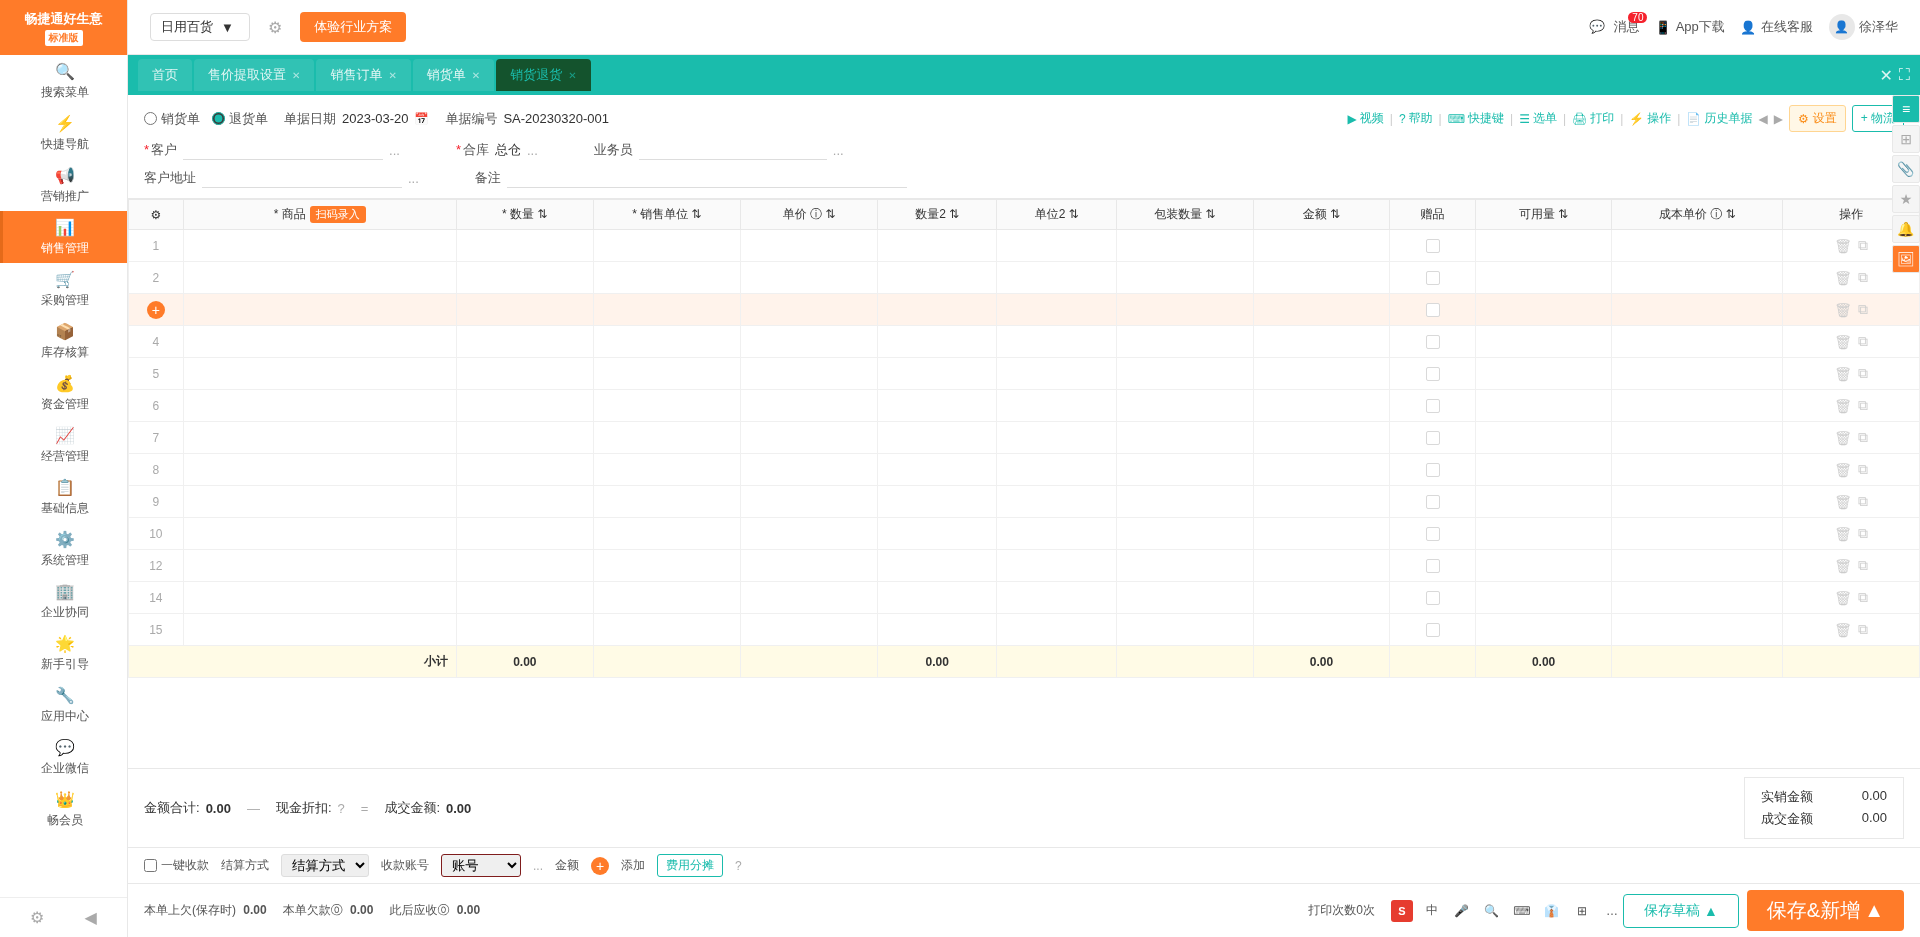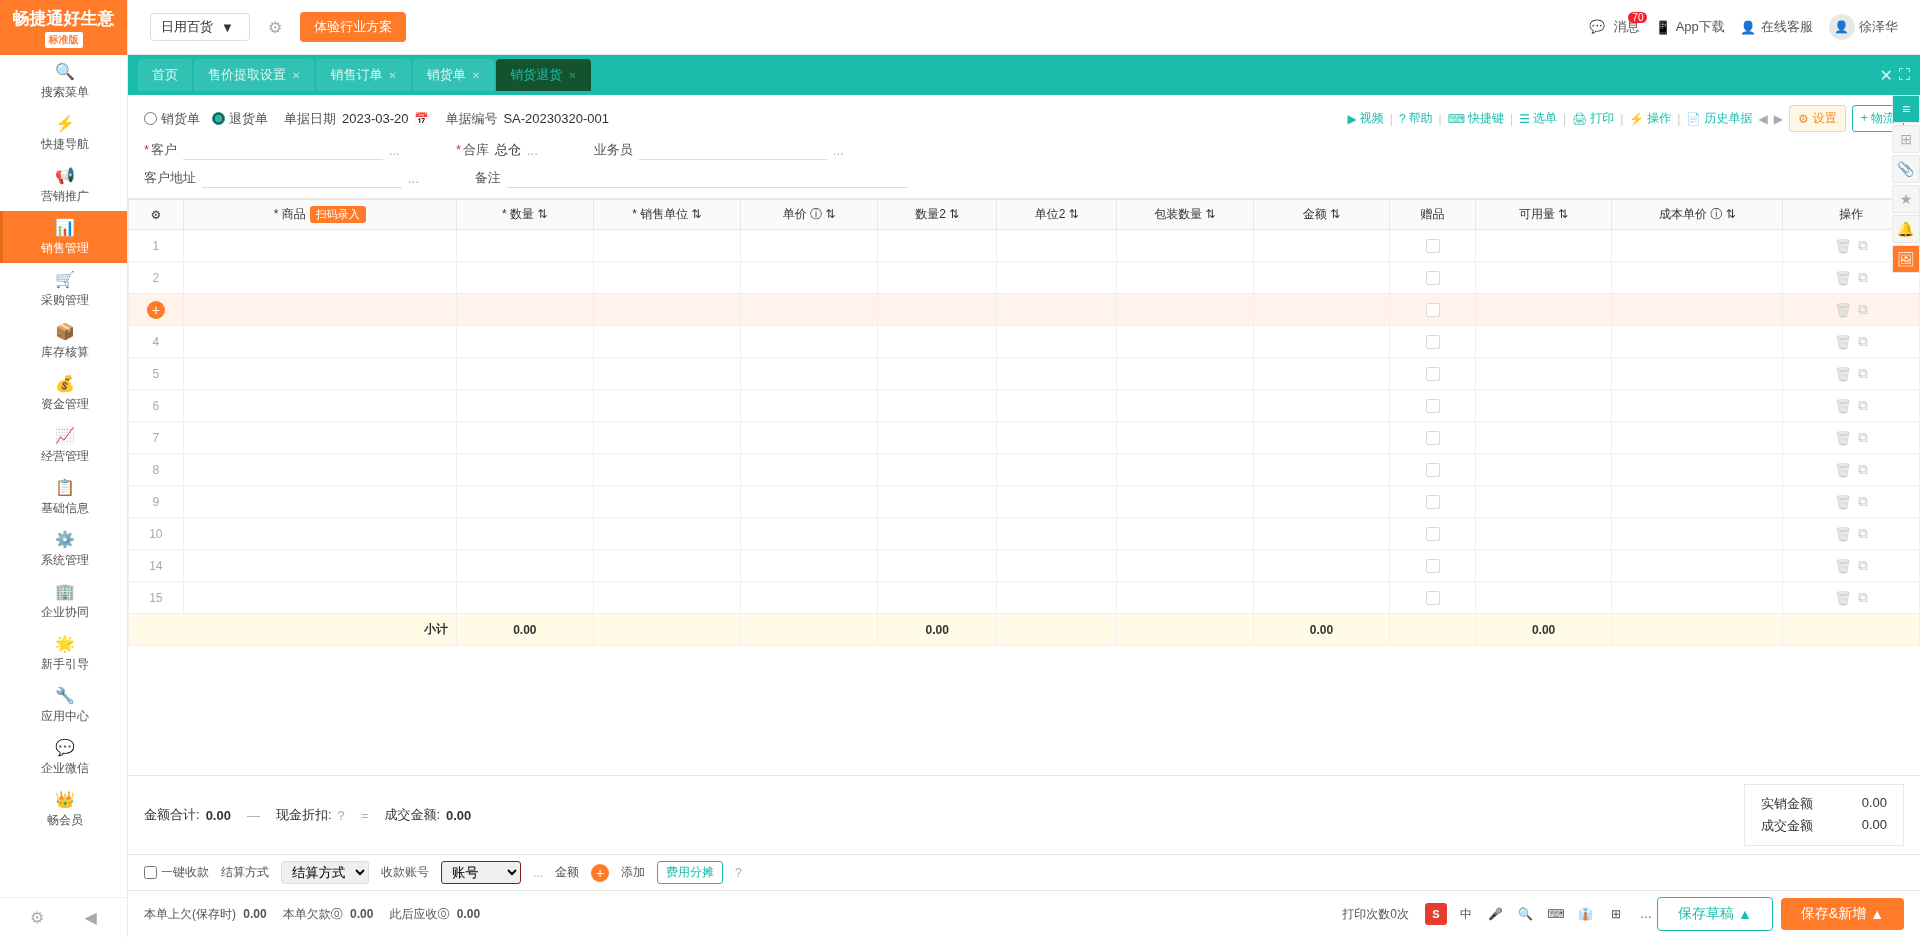--- a/index.html
+++ b/index.html
@@ -8,21 +8,21 @@
     
     .sidebar {
       position: fixed; left: 0; top: 0; width: 128px; height: 937px;
       background: #fff; border-right: 1px solid #e8e8e8;
       display: flex; flex-direction: column;
     }
     .sidebar-logo {
       background: #ff7b29; height: 55px; display: flex; align-items: center; justify-content: center;
       color: white; font-weight: bold; font-size: 14px; flex-direction: column; padding: 5px;
     }
-    .sidebar-logo .logo-top { font-size: 17px; }
+    .sidebar-logo .logo-top { font-size: 13px; }
     .sidebar-logo .logo-sub { font-size: 10px; background: #fff; color: #ff7b29; padding: 1px 4px; border-radius: 2px; margin-top: 2px; }
     .sidebar-item {
       display: flex; flex-direction: column; align-items: center; justify-content: center;
       height: 52px; cursor: pointer; color: #555; font-size: 12px; gap: 3px;
       border-left: 3px solid transparent; transition: all 0.2s;
     }
     .sidebar-item.active { background: #ff7b29; color: white; border-left-color: #e56a1a; }
     .sidebar-item .si-icon { font-size: 16px; }
     .sidebar-bottom {
       margin-top: auto; display: flex; align-items: center; justify-content: space-around;
@@ -147,21 +147,21 @@
       display: flex; align-items: center; font-size: 12px; color: #555;
     }
     .footer-bottom-left { display: flex; align-items: center; gap: 16px; flex: 1; }
     .footer-bottom-right { display: flex; align-items: center; gap: 8px; }
     .save-draft-btn {
       border: 1px solid #1abcac; color: #1abcac; background: #fff; border-radius: 4px;
       padding: 7px 20px; font-size: 14px; cursor: pointer; display: flex; align-items: center; gap: 4px;
     }
     .save-new-btn {
       background: #ff7b29; color: white; border: none; border-radius: 4px;
-      padding: 7px 20px; font-size: 14px; cursor: pointer; display: flex; align-items: center; gap: 4px;
+      padding: 7px 20px; font-size: 20px; cursor: pointer; display: flex; align-items: center; gap: 4px;
     }
 
     
     .right-panel {
       position: fixed; right: 0; top: 95px; display: flex; flex-direction: column; gap: 2px; z-index: 10;
     }
     .right-panel-btn {
       width: 28px; height: 28px; background: #f5f5f5; border: 1px solid #e8e8e8;
       display: flex; align-items: center; justify-content: center; cursor: pointer;
       color: #aaa; font-size: 14px; border-radius: 2px;
@@ -628,20 +628,40 @@
       <td></td>
       <td></td>
       <td>
         <div class="action-cell">
           <span class="del-icon">🗑</span>
           <span class="copy-icon">⧉</span>
         </div>
       </td>
     </tr>
             <tr>
+      <td class="row-num">12</td>
+      <td><input type="text" style="border: none; outline: none; width: 100%; background: transparent;"></td>
+      <td></td>
+      <td></td>
+      <td></td>
+      <td></td>
+      <td></td>
+      <td></td>
+      <td></td>
+      <td class="checkbox-cell"><span class="checkbox-custom"></span></td>
+      <td></td>
+      <td></td>
+      <td>
+        <div class="action-cell">
+          <span class="del-icon">🗑</span>
+          <span class="copy-icon">⧉</span>
+        </div>
+      </td>
+    </tr>
+            <tr>
       <td class="row-num">14</td>
       <td><input type="text" style="border: none; outline: none; width: 100%; background: transparent;"></td>
       <td></td>
       <td></td>
       <td></td>
       <td></td>
       <td></td>
       <td></td>
       <td></td>
       <td class="checkbox-cell"><span class="checkbox-custom"></span></td>

